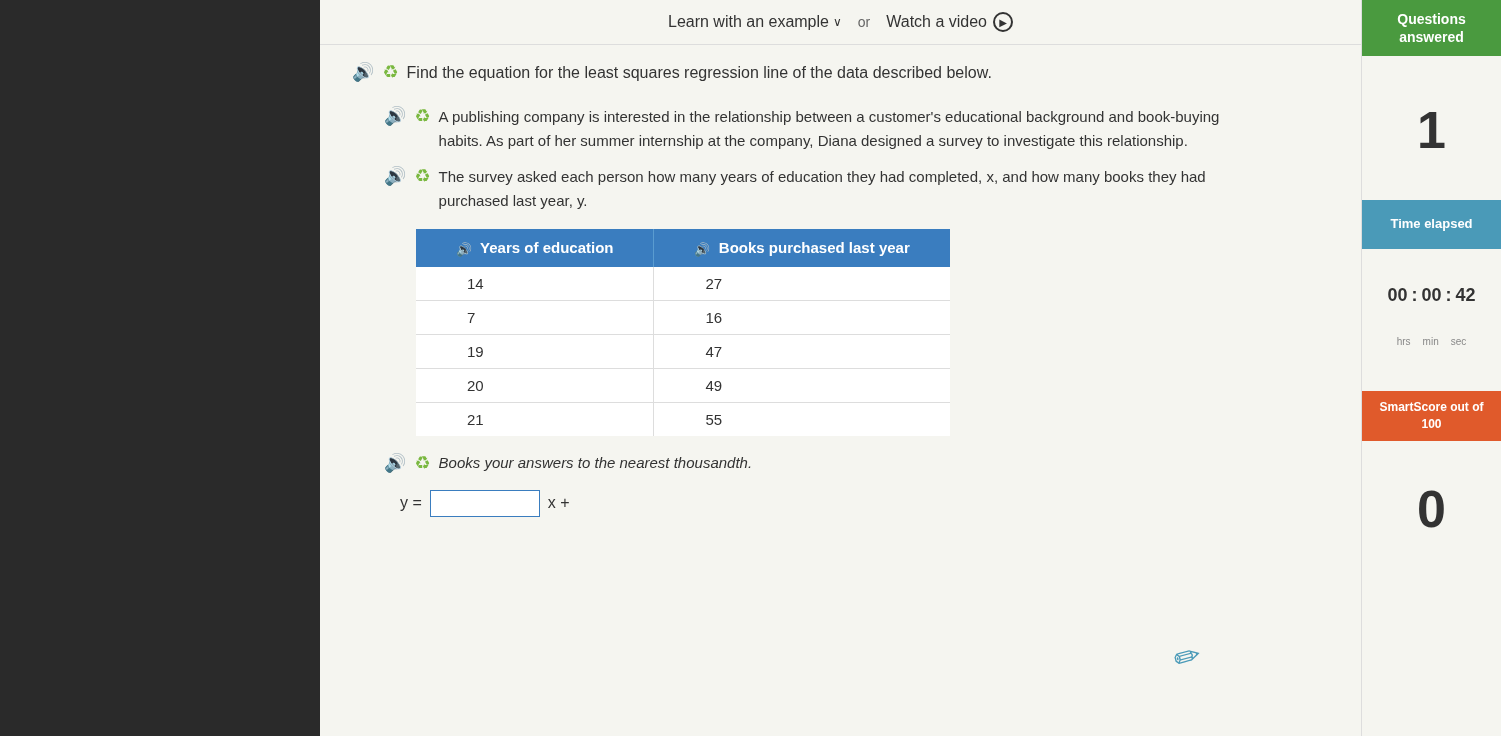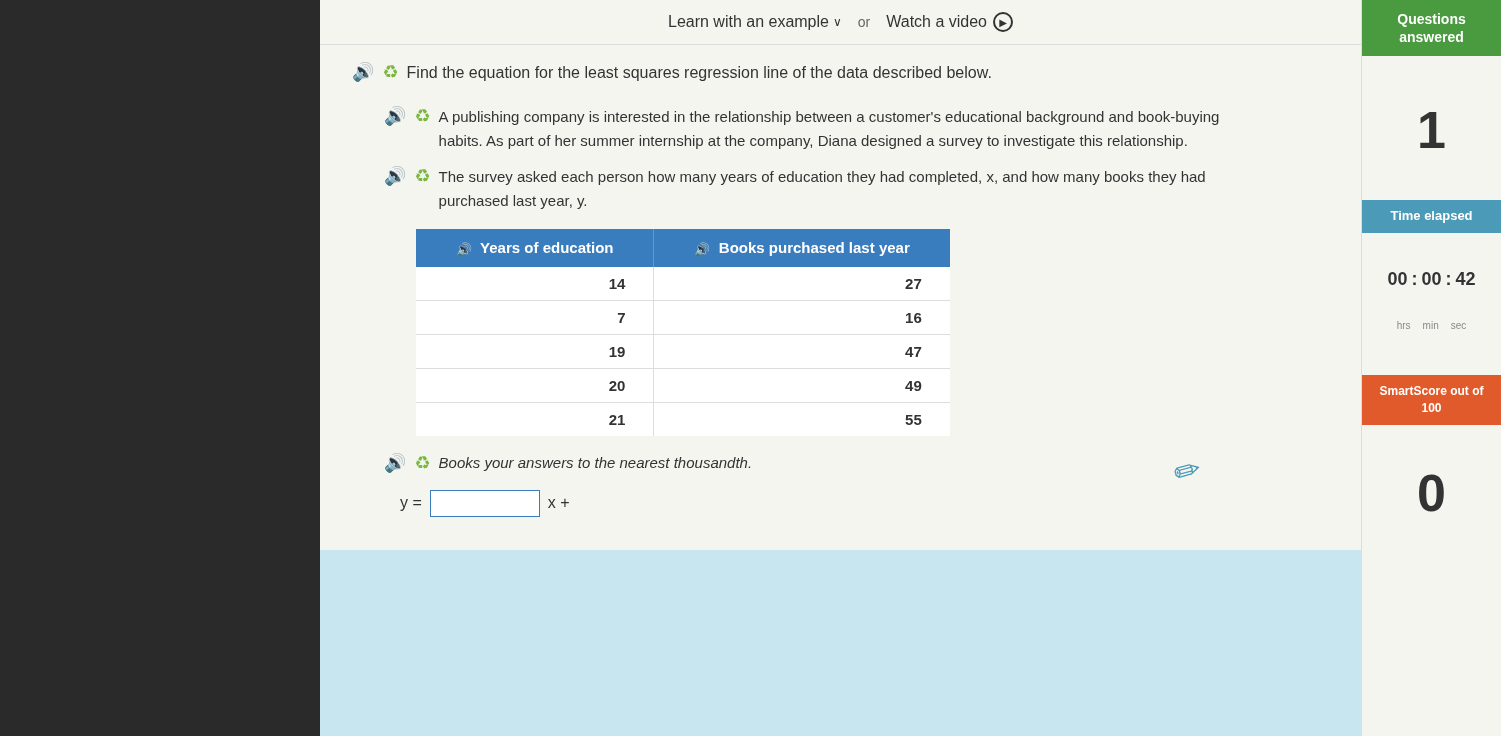--- a/index.html
+++ b/index.html
@@ -17,21 +17,21 @@
       width: 320px;
       background: #2a2a2a;
       height: 736px;
       flex-shrink: 0;
     }
 
     
     .main-content {
       flex: 1;
       background: #f5f5f0;
-      height: 550px;
+      height: 736px;
       overflow: hidden;
       position: relative;
       padding: 0;
     }
 
     
     .top-bar {
       display: flex;
       align-items: center;
       justify-content: center;
@@ -112,21 +112,21 @@
       font-size: 52px;
       font-weight: bold;
       color: #333;
       margin-top: 16px;
       text-align: center;
     }
 
     .time-elapsed-btn {
       background: #4a9ab8;
       color: white;
-      padding: 8px 16px;
+      padding: 16px 16px;
       text-align: center;
       font-size: 13px;
       font-weight: bold;
       line-height: 1.3;
       width: 100%;
       margin-top: 12px;
       cursor: pointer;
     }
 
     .timer-display {
@@ -234,27 +234,26 @@
       font-size: 15px;
       font-weight: bold;
       text-align: left;
     }
 
     .data-table thead tr th:first-child {
       border-right: 1px solid #5a9cd0;
     }
 
     .data-table tbody tr td {
-      padding: 8px 28px;
-      text-align: right;
+      padding: 8px 51px;
+      text-align: left;
       font-size: 15px;
       color: #333;
       border-bottom: 1px solid #ddd;
       background: #fff;
-      font-weight: bold;
     }
 
     .data-table tbody tr td:first-child {
       border-right: 1px solid #ddd;
     }
 
     .data-table tbody tr:last-child td {
       border-bottom: none;
     }
 

